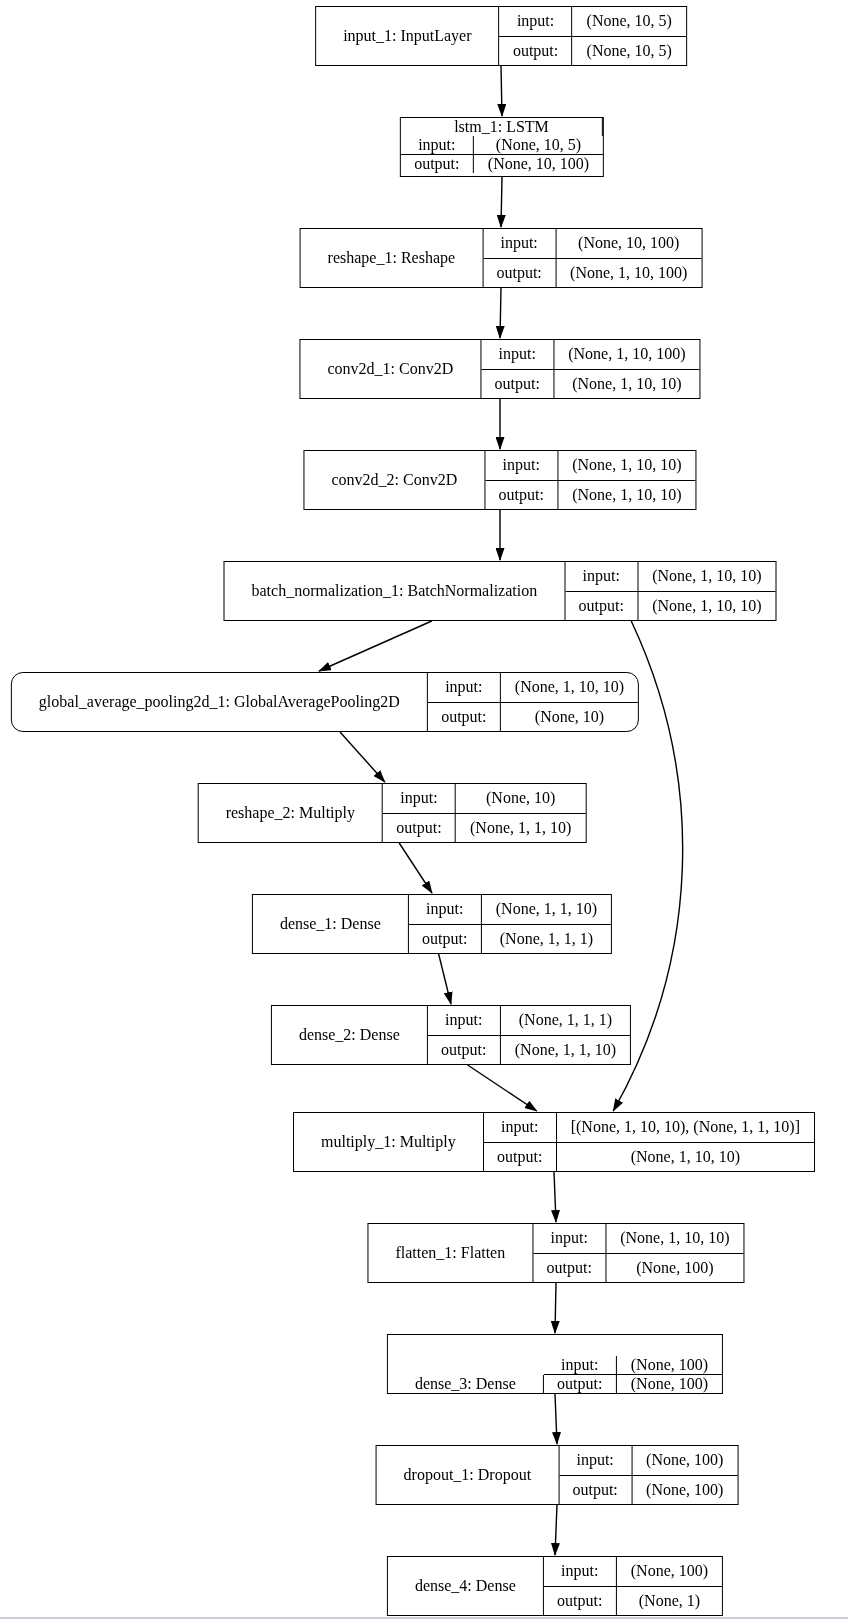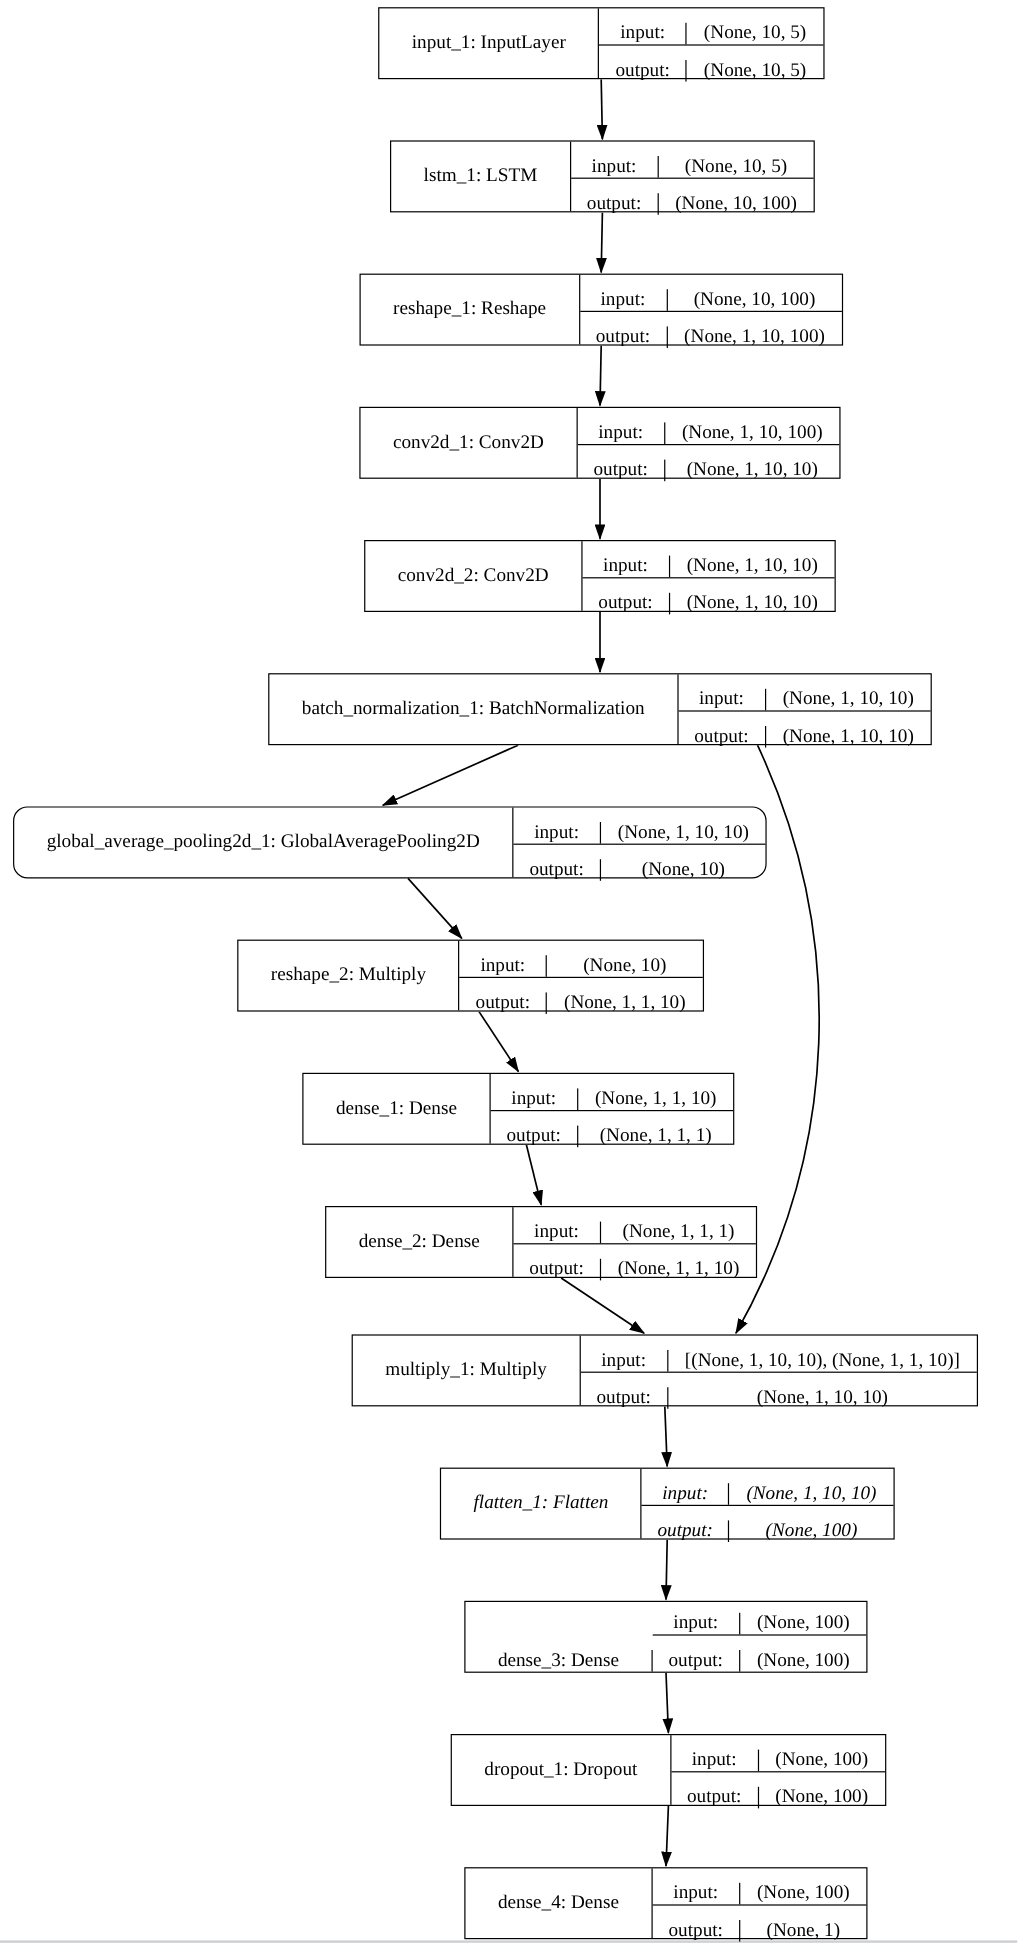--- a/index.html
+++ b/index.html
@@ -24,21 +24,21 @@
     white-space: nowrap;
   }
   .nlabel {
     display: flex;
     align-items: center;
     justify-content: center;
     padding: 0 27px;
     border-right: 1px solid #000000;
   }
   .nio { display: flex; flex-direction: column; min-width: 0; }
-  .nrow { flex: 1; display: flex; margin-top: 12px; }
+  .nrow { flex: 1; display: flex; }
   .nrow-top { border-bottom: 1px solid #000000; }
   .nkey {
     width: 73px;
     display: flex;
     align-items: center;
     justify-content: center;
     border-right: 1px solid #000000;
     box-sizing: border-box;
   }
   .nval {
@@ -100,21 +100,21 @@
         <div class="nrow nrow-top">
           <div class="nkey">input:</div>
           <div class="nval">(None, 10, 5)</div>
         </div>
         <div class="nrow">
           <div class="nkey">output:</div>
           <div class="nval">(None, 10, 5)</div>
         </div>
       </div>
     </div>
-    <div class="node" style="left: 502px; top: 117px;">
+    <div class="node" style="left: 502px; top: 117px; flex-direction: column;">
       <div class="nlabel">lstm_1: LSTM</div>
       <div class="nio">
         <div class="nrow nrow-top">
           <div class="nkey">input:</div>
           <div class="nval">(None, 10, 5)</div>
         </div>
         <div class="nrow">
           <div class="nkey">output:</div>
           <div class="nval">(None, 10, 100)</div>
         </div>
@@ -230,21 +230,21 @@
         <div class="nrow nrow-top">
           <div class="nkey">input:</div>
           <div class="nval">[(None, 1, 10, 10), (None, 1, 1, 10)]</div>
         </div>
         <div class="nrow">
           <div class="nkey">output:</div>
           <div class="nval">(None, 1, 10, 10)</div>
         </div>
       </div>
     </div>
-    <div class="node" style="left: 556px; top: 1223px; font-style: italic;">
+    <div class="node" style="left: 556px; top: 1223px;">
       <div class="nlabel">flatten_1: Flatten</div>
       <div class="nio">
         <div class="nrow nrow-top">
           <div class="nkey">input:</div>
           <div class="nval">(None, 1, 10, 10)</div>
         </div>
         <div class="nrow">
           <div class="nkey">output:</div>
           <div class="nval">(None, 100)</div>
         </div>

